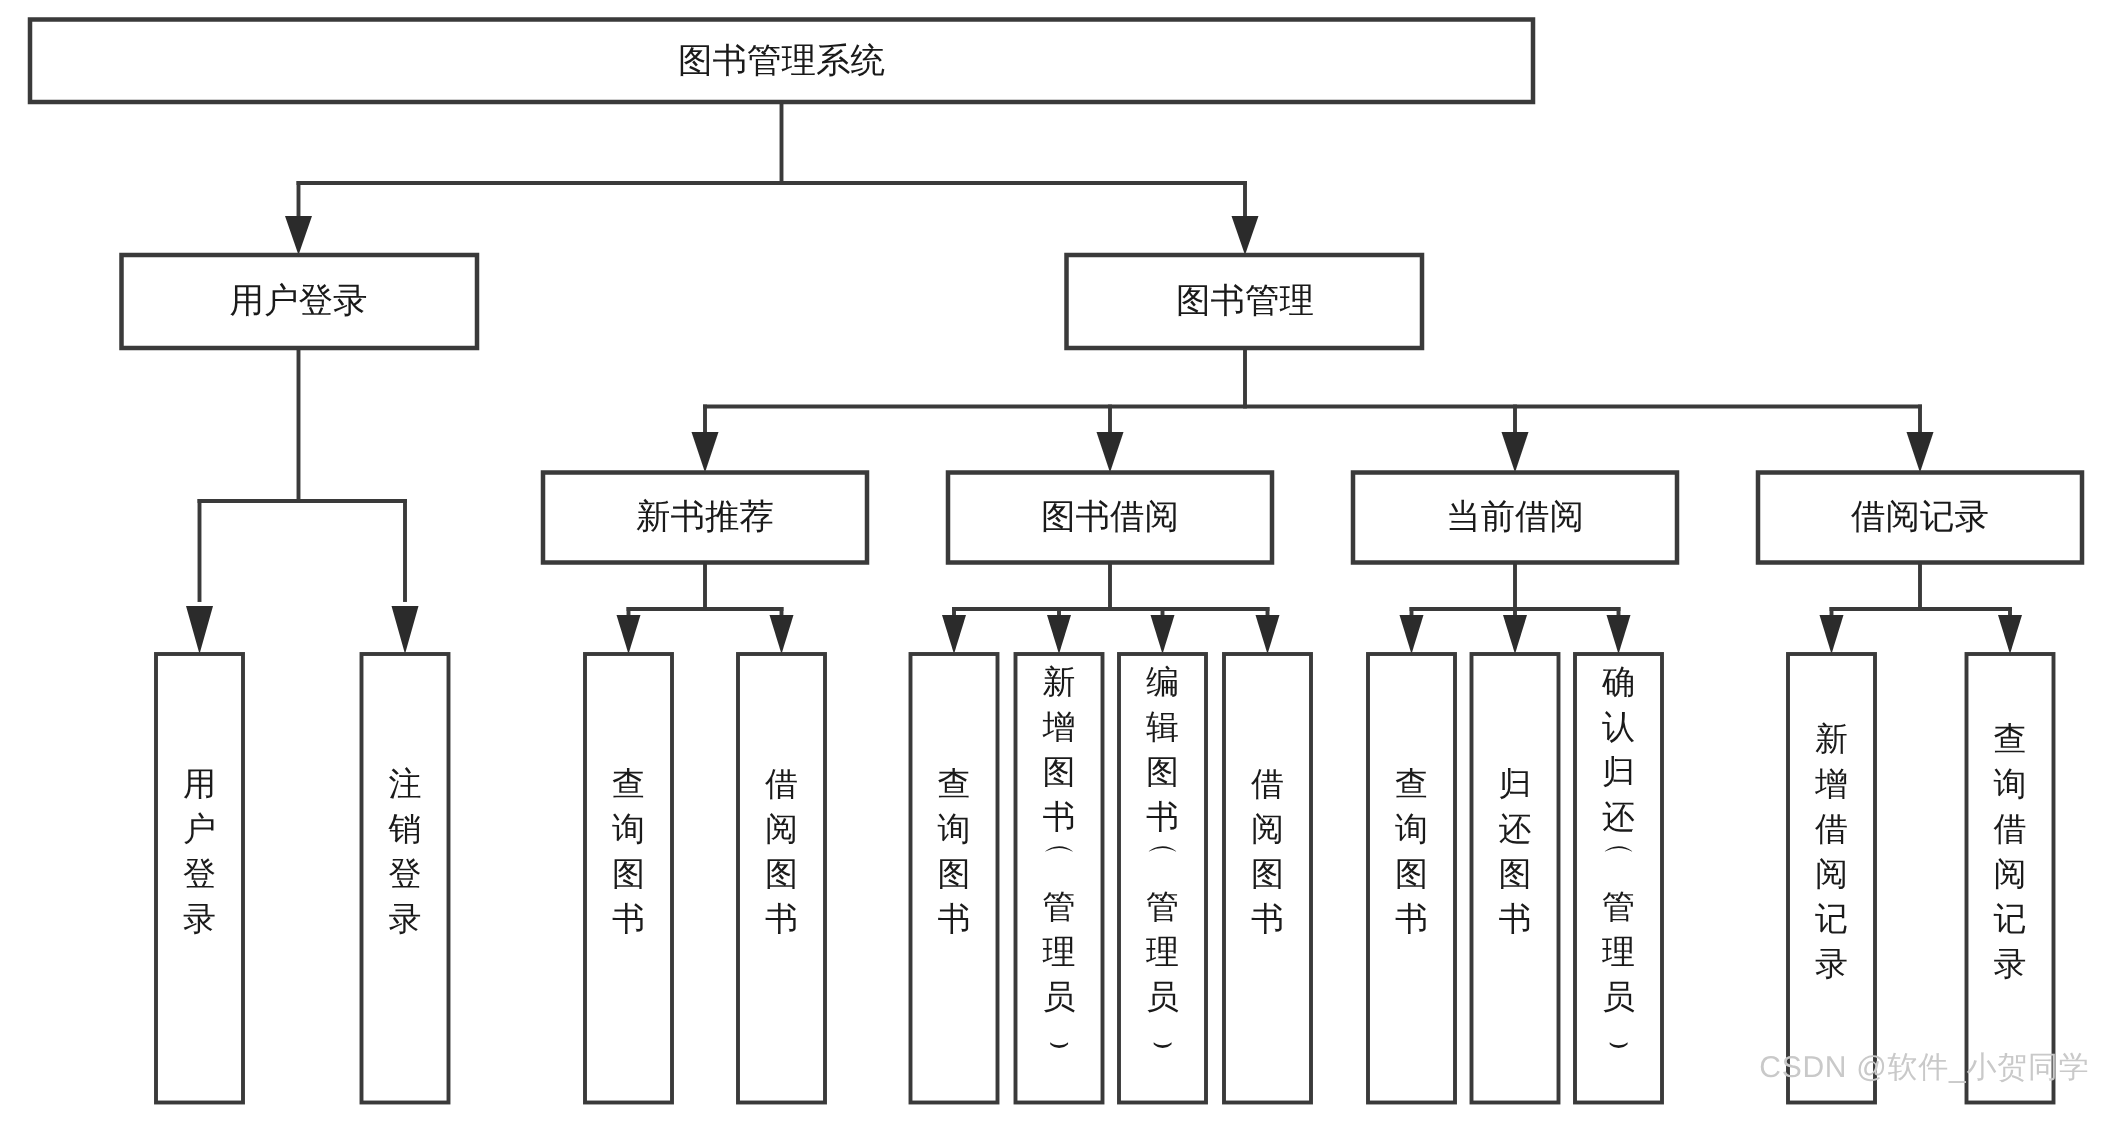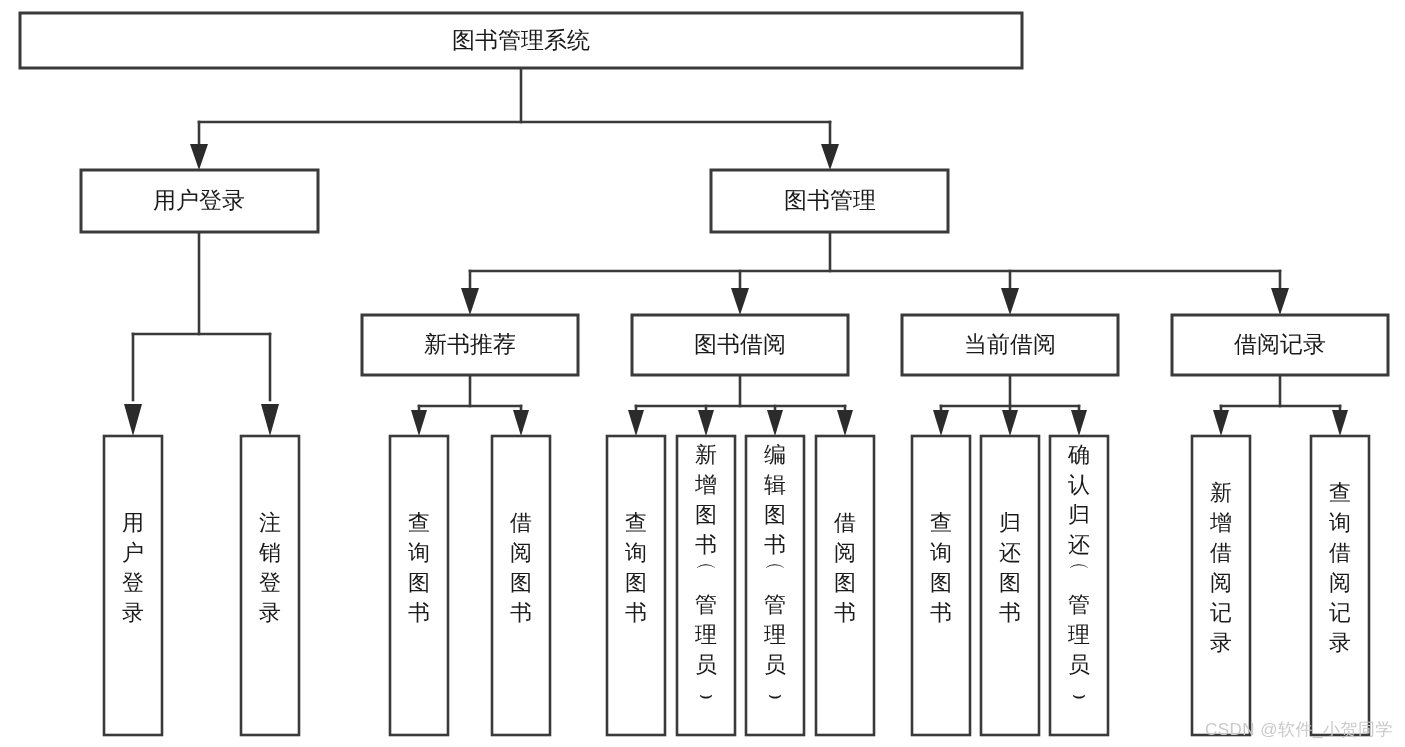--- a/index.html
+++ b/index.html
@@ -54,23 +54,23 @@
   }
   .node-label-v {
     font-family: "Liberation Sans", "DejaVu Sans", sans-serif;
     font-size: 22px;
     fill: #1a1a1a;
     text-anchor: middle;
   }
   .watermark {
     position: absolute;
     right: 12px;
-    bottom: 6px;
-    font-family: "Liberation Sans", "DejaVu Sans", sans-serif;
-    font-size: 17px;
+    bottom: 22px;
+    font-family: "Liberation Sans", "DejaVu Sans", sans-serif;
+    font-size: 20px;
     color: #c9c9c9;
     letter-spacing: 0.5px;
     white-space: nowrap;
     user-select: none;
   }
 </style>
 </head>
 <body>
 
 <div id="chart-root">

